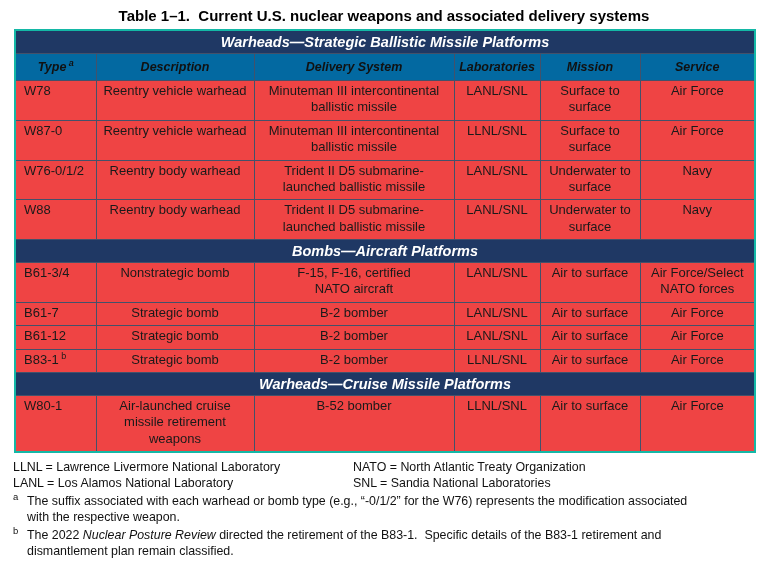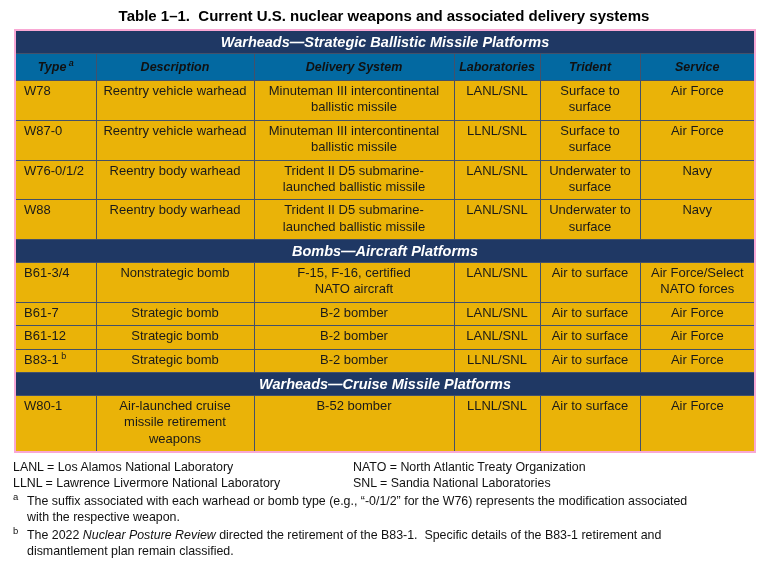--- a/index.html
+++ b/index.html
@@ -17,21 +17,21 @@
     font-size: 15px;
     padding-top: 7px;
     white-space: pre-wrap;
     color: #000000;
   }
   table.weapons {
     border-collapse: collapse;
     table-layout: fixed;
     width: 740px;
     margin: 5px 14px 0 14px;
-    border: 2px solid #f9a8d4;
+    border: 2px solid #14b8a6;
   }
   table.weapons td, table.weapons th {
     border: 1px solid #44516a;
   }
   td.section-bar {
     background: #1f3864;
     color: #ffffff;
     font-weight: bold;
     font-style: italic;
     text-align: center;
@@ -49,21 +49,21 @@
     white-space: nowrap;
     color: #111111;
   }
   td.cell {
     font-size: 13px;
     line-height: 1.26;
     padding: 2px 5px 4px 5px;
     vertical-align: top;
     text-align: center;
     white-space: pre-wrap;
-    background: #eab308;
+    background: #ef4444;
     margin-top: 44px;
   }
   td.cell-type { text-align: left; padding-left: 8px; }
   sup { font-size: 9px; line-height: 0; }
   .footer {
     margin: 6px 14px 0 13px;
     font-size: 12.4px;
     line-height: 1.32;
     color: #111111;
   }
@@ -98,21 +98,21 @@
     </colgroup>
     <tbody id="weapons-tbody">
         <tr>
           <td colspan="6" class="section-bar">Warheads—Strategic Ballistic Missile Platforms</td>
         </tr>
         <tr>
           <th>Type<sup> a</sup></th>
           <th>Description</th>
           <th>Delivery System</th>
           <th>Laboratories</th>
-          <th>Trident</th>
+          <th>Mission</th>
           <th>Service</th>
         </tr>
         <tr>
           <td class="cell cell-type">W78</td>
           <td class="cell cell-description">Reentry vehicle warhead</td>
           <td class="cell cell-delivery">Minuteman III intercontinental
 ballistic missile</td>
           <td class="cell cell-laboratories">LANL/SNL</td>
           <td class="cell cell-mission">Surface to
 surface</td>
@@ -197,22 +197,22 @@
           <td class="cell cell-mission">Air to surface</td>
           <td class="cell cell-service">Air Force</td>
         </tr>
       </tbody>
   </table>
 
   <div class="footer">
 
     <div class="legend">
       <div class="legend-col legend-col-left">
+        <div>LLNL = Lawrence Livermore National Laboratory</div>
         <div>LANL = Los Alamos National Laboratory</div>
-        <div>LLNL = Lawrence Livermore National Laboratory</div>
       </div>
       <div class="legend-col">
         <div>NATO = North Atlantic Treaty Organization</div>
         <div>SNL = Sandia National Laboratories</div>
       </div>
     </div>
 
     <div class="footnote">
       <span class="fn-marker">a</span>
       <span class="fn-text">The suffix associated with each warhead or bomb type (e.g., “-0/1/2” for the W76) represents the modification associated

